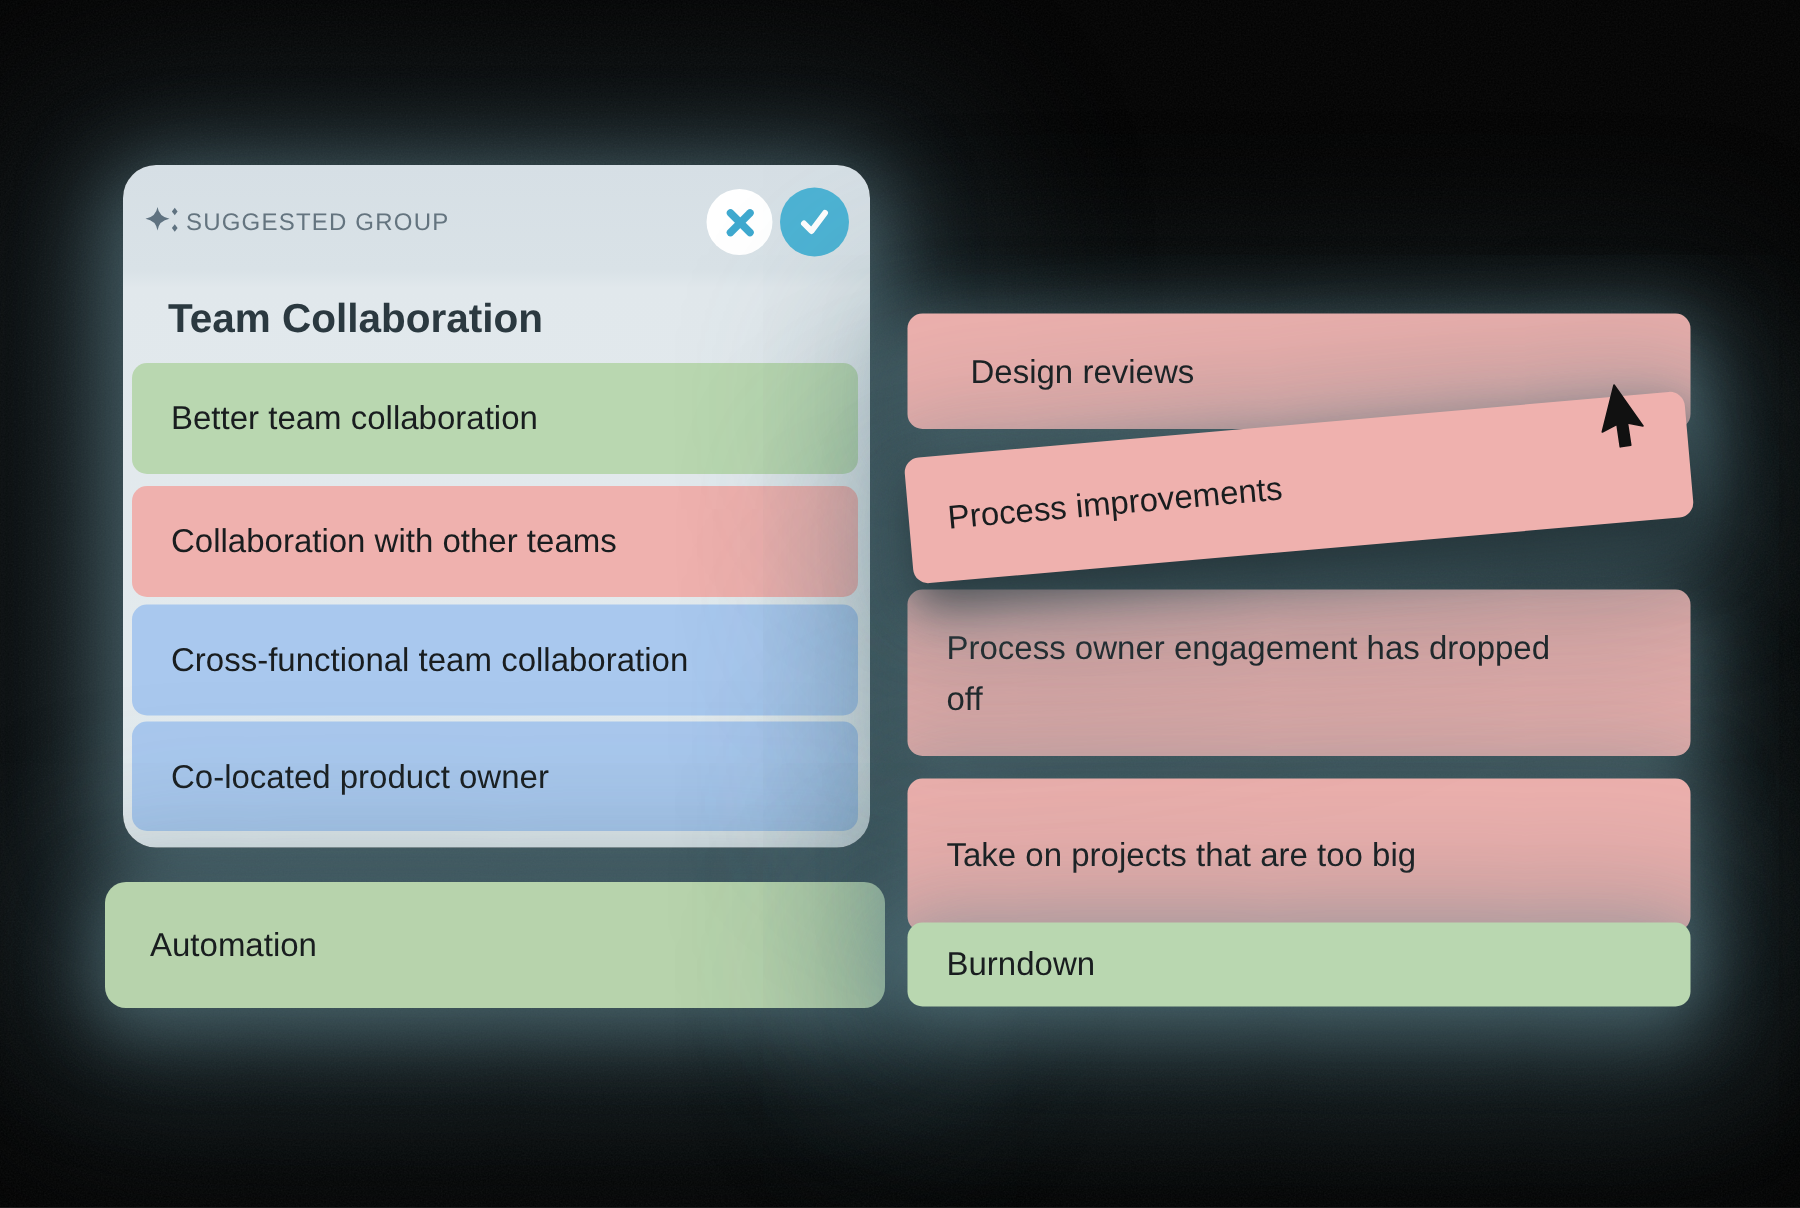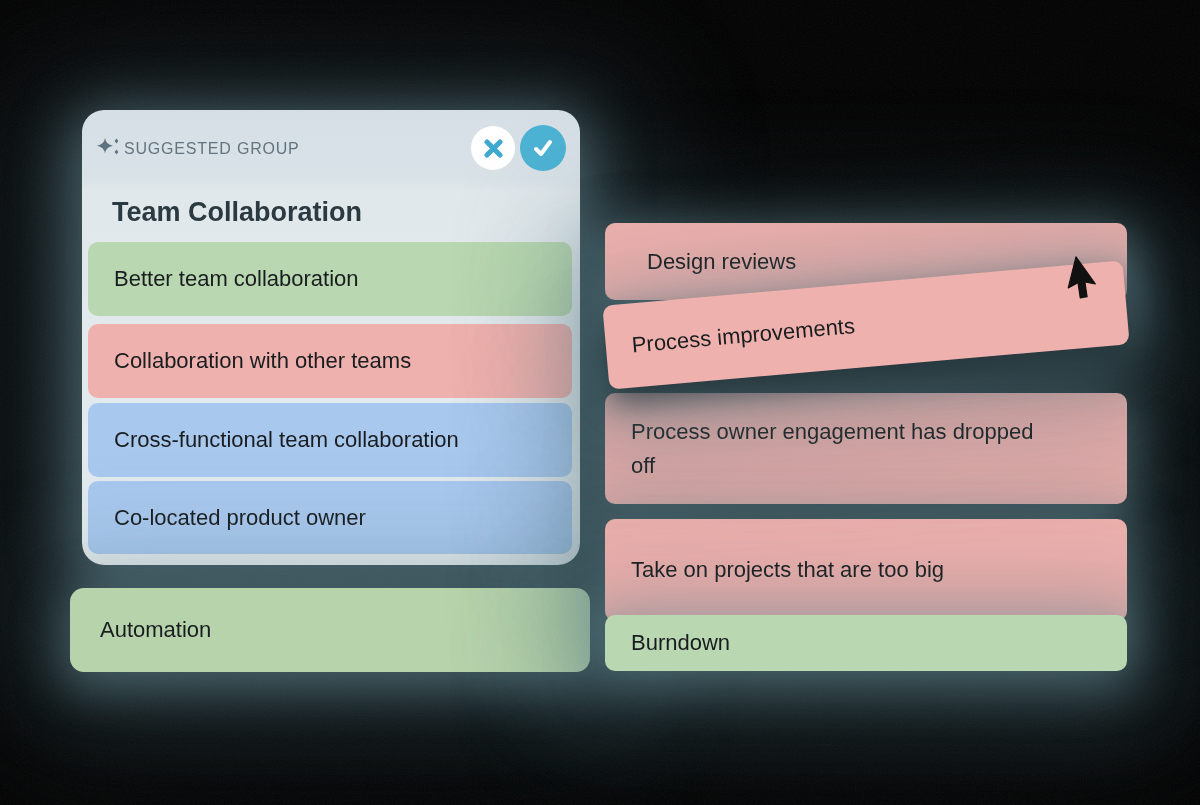--- a/index.html
+++ b/index.html
@@ -35,21 +35,21 @@
     position:absolute;display:flex;align-items:center;box-sizing:border-box;
     padding:0 26px;font-size:22px;color:#191d1f;border-radius:10px;line-height:34px;
   }
   [data-color="green"]{background:#b9d7b0;}
   [data-color="red"]{background:#efb1ae;}
   [data-color="blue"]{background:#a9c8ee;}
 
   .automation{left:70px;top:588px;width:520px;height:84px;border-radius:14px;padding:0 30px;background:#b7d3ac !important;}
 
   .rnote{left:605px;width:522px;}
-  .r0{top:223px;height:77px;z-index:1;padding-left:42px;}
+  .r0{top:209px;height:77px;z-index:1;padding-left:42px;}
   .r1{
     top:283px;height:84px;z-index:3;transform:rotate(-5deg);
     box-shadow:0 16px 30px -2px rgba(12,22,26,.55), 0 10px 45px 8px rgba(108,146,156,.5), 0 25px 110px 45px rgba(74,106,116,.3);
   }
   .r2{top:393px;height:111px;padding-right:80px;}
   .r3{top:519px;height:102px;}
   .r4{top:615px;height:56px;}
 
   .cursor{position:absolute;left:1066px;top:258px;width:34px;height:46px;z-index:5;transform:rotate(14deg);}
 </style>

